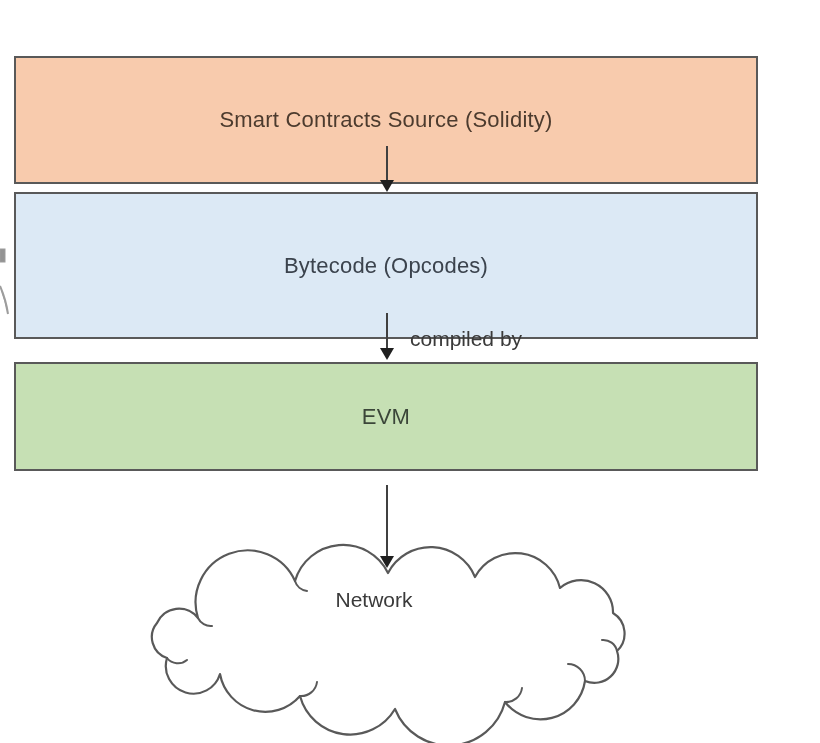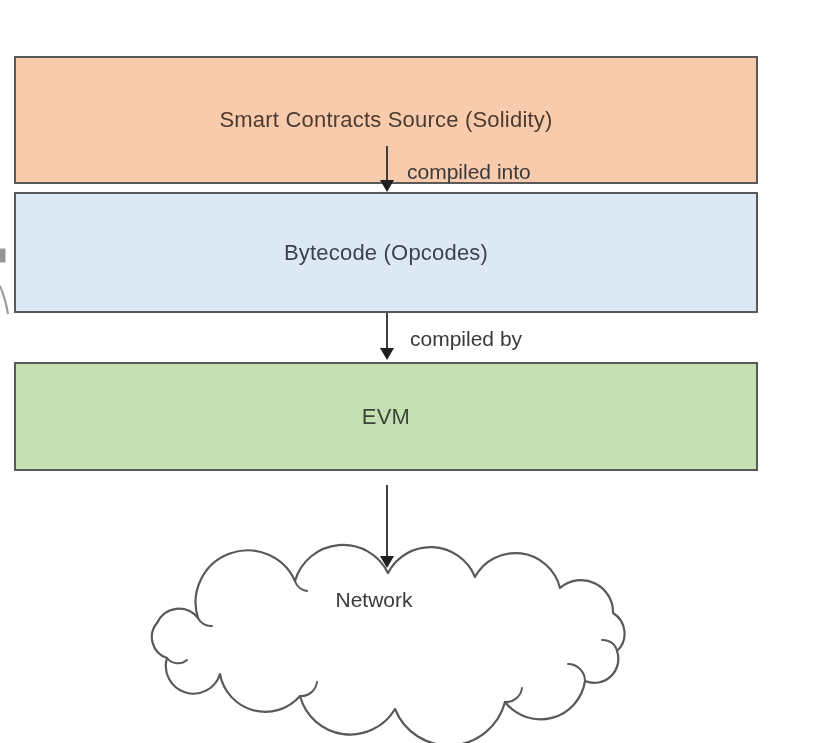--- a/index.html
+++ b/index.html
@@ -13,21 +13,21 @@
   .node {
     position:absolute;
     left:14px; width:744px;
     box-sizing:border-box;
     border:2px solid var(--node-border,#595959);
     display:flex; align-items:center; justify-content:center;
     font-size:22px;
     letter-spacing:0.2px;
   }
   .node-source   { top:36px;  height:128px; background:var(--node-source-fill);   color:var(--node-source-text);margin-top:20px; }
-  .node-bytecode { top:192px; height:121px; background:var(--node-bytecode-fill); color:var(--node-bytecode-text); }
+  .node-bytecode { top:192px; height:147px; background:var(--node-bytecode-fill); color:var(--node-bytecode-text); }
   .node-evm      { top:362px; height:109px; background:var(--node-evm-fill);      color:var(--node-evm-text); }
 
   .edge-label {
     position:absolute;
     font-size:21px; line-height:25px;
     color:var(--label-text,#3a3a3a);
     white-space:nowrap;
   }
   .edge-label-1 { left:407px; top:159px; }
   .edge-label-2 { left:410px; top:326px; }
@@ -111,18 +111,17 @@
         <path class="cloud-hook" d="M 22 95 A 14 14 0 0 0 42 97"></path>
       </g>
     </g>
 
     <g opacity="0.75">
       <rect class="artifact" x="0" y="249" width="5" height="13"></rect>
       <path class="artifact" d="M0 286 Q6 300 8 314" fill="none" stroke-width="2"></path>
     </g>
   </svg>
 
-  <div class="edge-label edge-label-1">compiled into</div>
   <div class="edge-label edge-label-2">compiled by</div>
 
   <div class="cloud-label">Network</div>
 
 </div>
 
 </body></html>

